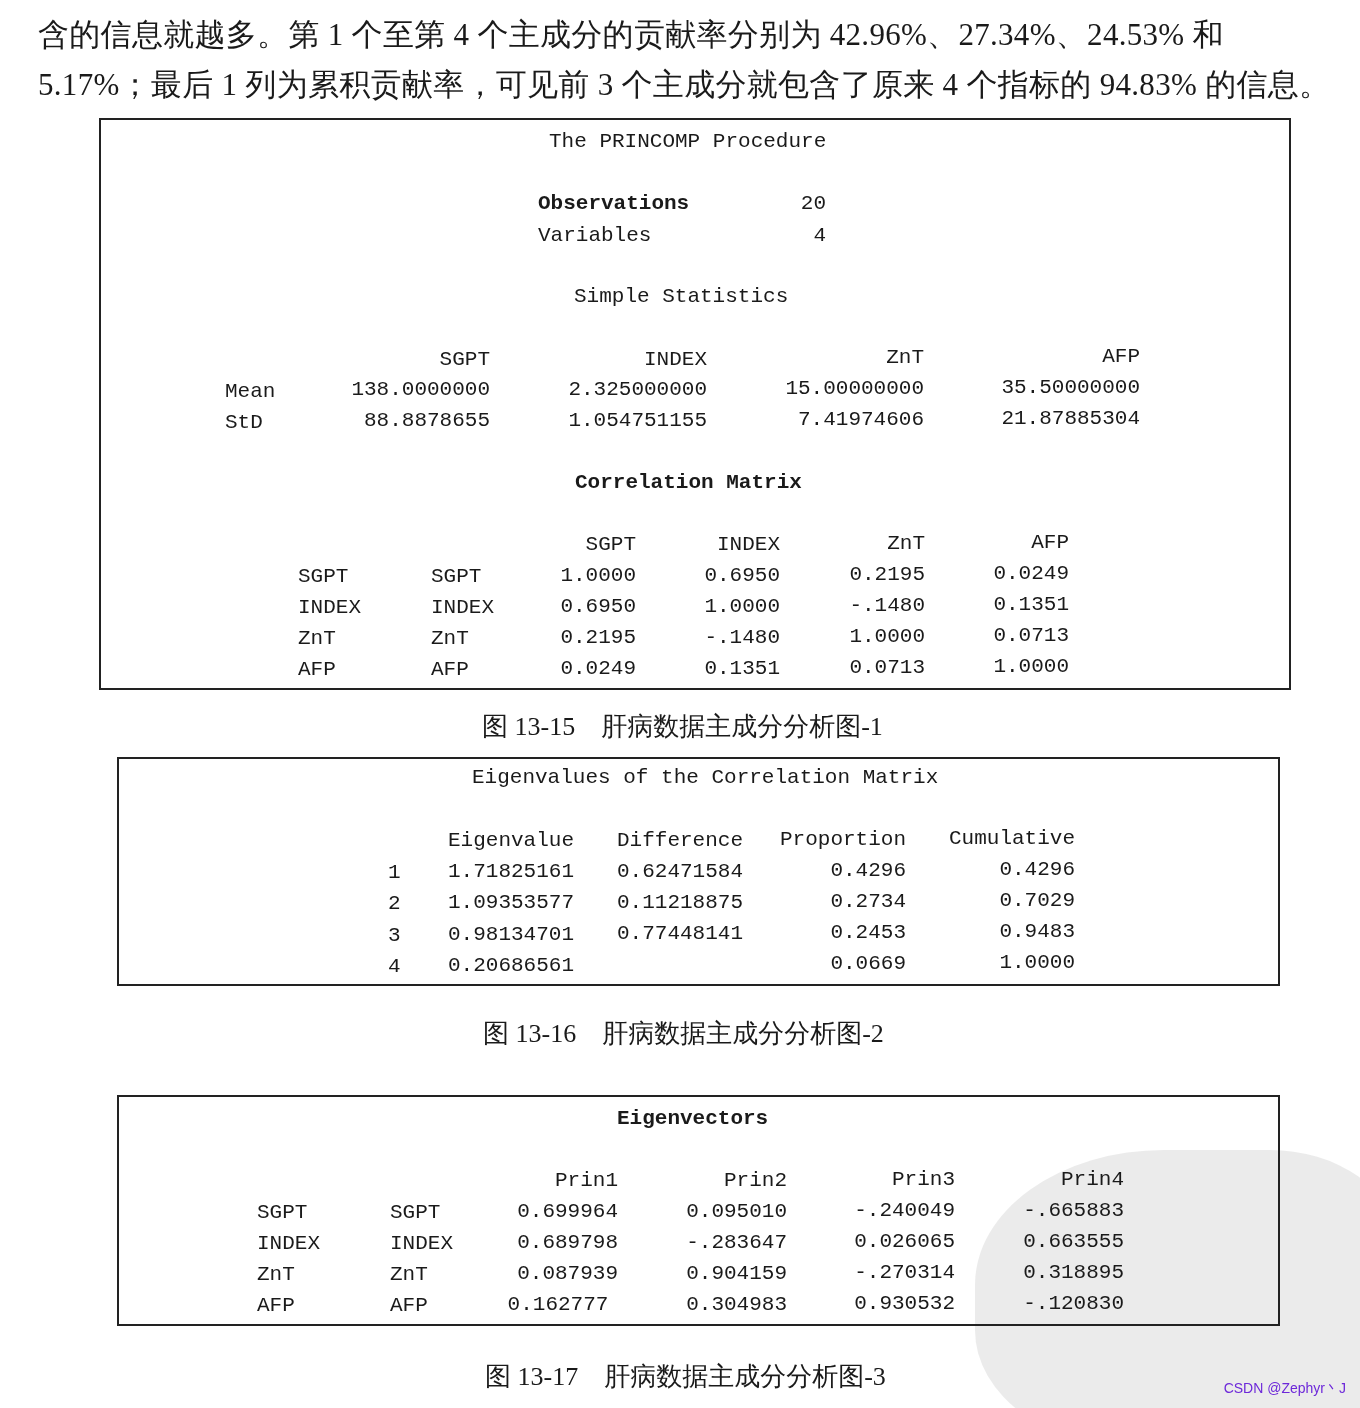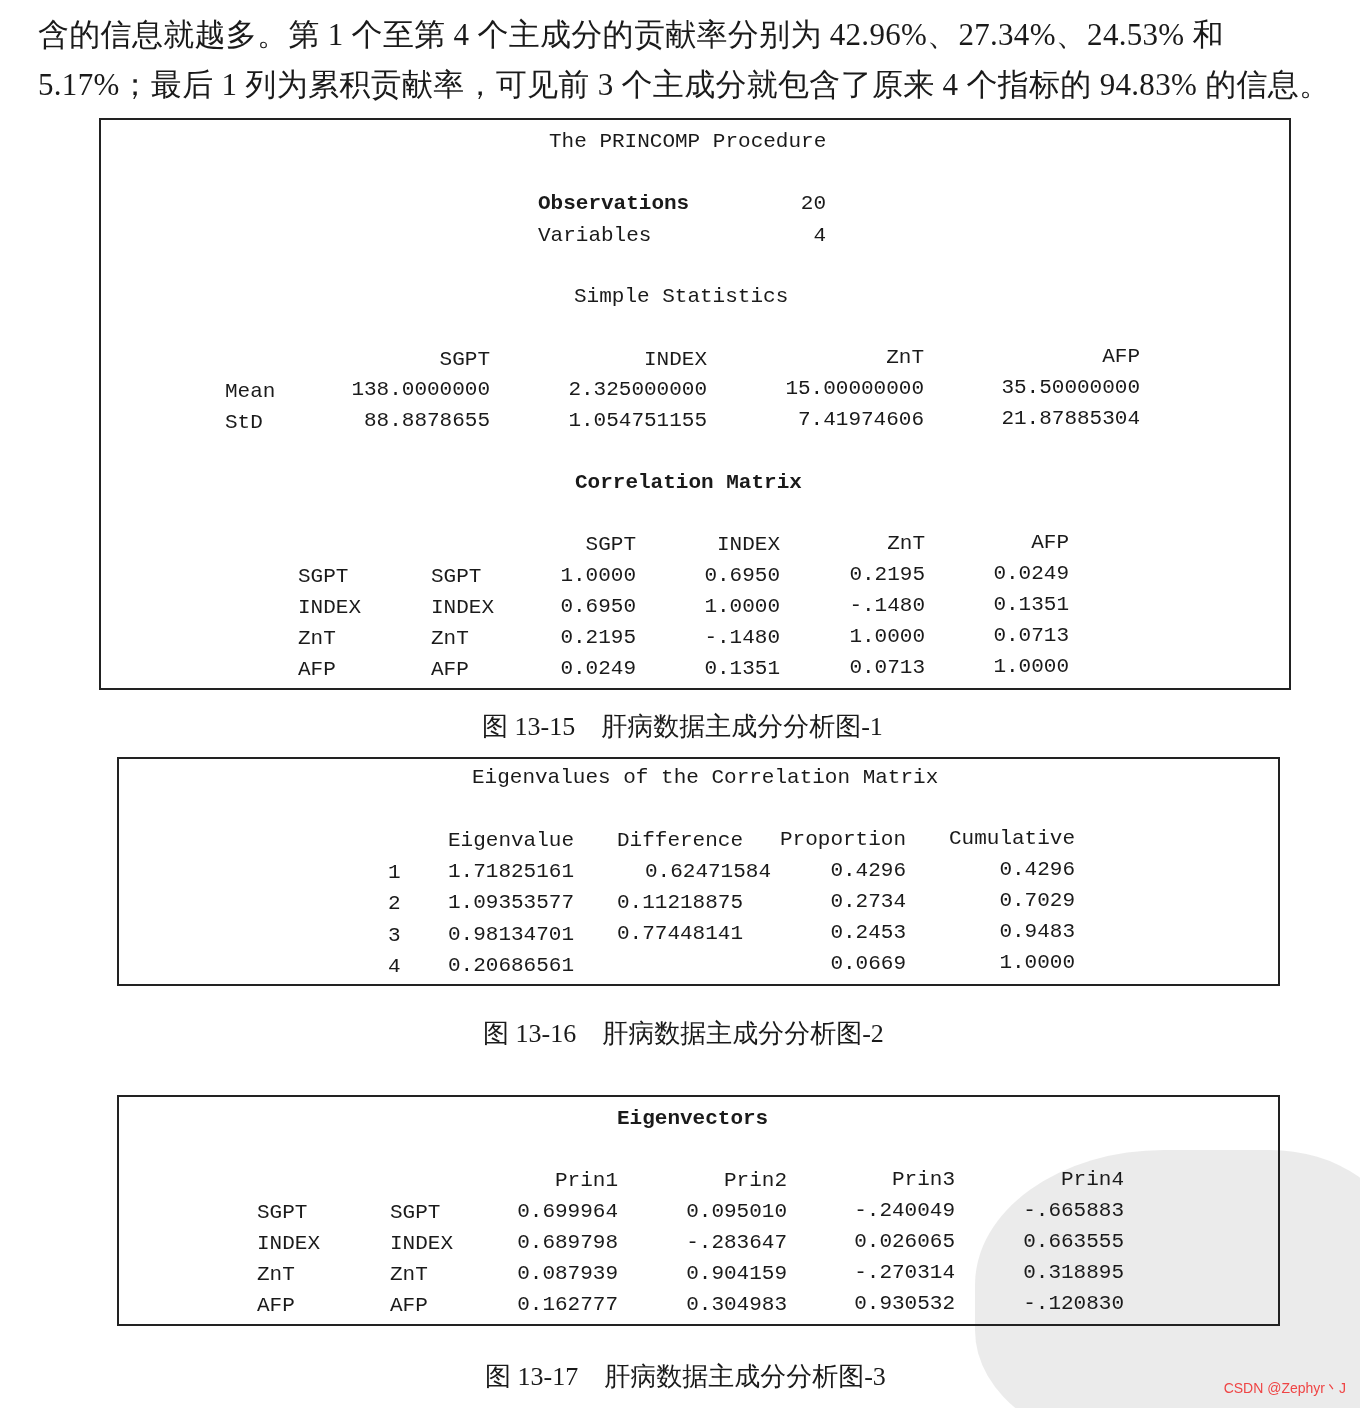--- a/index.html
+++ b/index.html
@@ -4,21 +4,21 @@
 <style>
   html, body { margin: 0; padding: 0; background: #ffffff; }
   body { width: 1360px; height: 1408px; position: relative; overflow: hidden; color: #1a1a1a; }
   .para { position: absolute; left: 38px; font-family: "Liberation Serif", "DejaVu Serif", serif; font-size: 31px; white-space: nowrap; letter-spacing: 0.3px; }
   .mono { font-family: "Liberation Mono", "DejaVu Sans Mono", monospace; font-size: 21px; color: #1a1a1a; }
   .box { position: absolute; border: 2px solid #222; box-sizing: border-box; background: transparent; }
   .t { position: absolute; white-space: nowrap; }
   .r { text-align: right; }
   .caption { position: absolute; font-family: "Liberation Serif", "DejaVu Serif", serif; font-size: 26px; white-space: nowrap; }
   .watermark { position: absolute; left: 975px; top: 1150px; width: 420px; height: 300px; background: #e8e8e8; border-radius: 45% 30% 0 40%; opacity: 0.85; }
-  .csdn { position: absolute; right: 14px; bottom: 10px; font-family: "Liberation Sans", "DejaVu Sans", sans-serif; font-size: 14px; color: #ef4444; }
+  .csdn { position: absolute; right: 14px; bottom: 10px; font-family: "Liberation Sans", "DejaVu Sans", sans-serif; font-size: 14px; color: #6d28d9; }
 </style>
 </head>
 <body>
 
 <div class="para" style="top:14px;">含的信息就越多。第 1 个至第 4 个主成分的贡献率分别为 42.96%、27.34%、24.53% 和</div>
 <div class="para" style="top:64px;">5.17%；最后 1 列为累积贡献率，可见前 3 个主成分就包含了原来 4 个指标的 94.83% 的信息。</div>
 
 <div class="watermark"></div>
 
 <div class="box" style="left:99px; top:118px; width:1192px; height:572px;"></div>
@@ -89,21 +89,21 @@
 <div class="mono">
   <div class="t" style="left:472px; top:766px;">Eigenvalues of the Correlation Matrix</div>
 
   <div class="t" style="left:448px; top:829px;">Eigenvalue</div>
   <div class="t" style="left:617px; top:829px;">Difference</div>
   <div class="t r" style="left:756px; width:150px; top:828px;">Proportion</div>
   <div class="t r" style="left:925px; width:150px; top:827px;">Cumulative</div>
 
   <div class="t" style="left:388px; top:861px;">1</div>
   <div class="t" style="left:448px; top:860px;">1.71825161</div>
-  <div class="t" style="left:617px; top:860px;margin-left:28px;">0.62471584</div>
+  <div class="t" style="left:617px; top:860px;">0.62471584</div>
   <div class="t r" style="left:756px; width:150px; top:859px;">0.4296</div>
   <div class="t r" style="left:925px; width:150px; top:858px;">0.4296</div>
 
   <div class="t" style="left:388px; top:892px;">2</div>
   <div class="t" style="left:448px; top:891px;">1.09353577</div>
   <div class="t" style="left:617px; top:891px;">0.11218875</div>
   <div class="t r" style="left:756px; width:150px; top:890px;">0.2734</div>
   <div class="t r" style="left:925px; width:150px; top:889px;">0.7029</div>
 
   <div class="t" style="left:388px; top:924px;">3</div>
@@ -145,20 +145,20 @@
 
   <div class="t" style="left:257px; top:1263px;">ZnT</div>
   <div class="t" style="left:390px; top:1263px;">ZnT</div>
   <div class="t r" style="left:498px; width:120px; top:1262px;">0.087939</div>
   <div class="t r" style="left:667px; width:120px; top:1262px;">0.904159</div>
   <div class="t r" style="left:835px; width:120px; top:1261px;">-.270314</div>
   <div class="t r" style="left:1004px; width:120px; top:1261px;">0.318895</div>
 
   <div class="t" style="left:257px; top:1294px;">AFP</div>
   <div class="t" style="left:390px; top:1294px;">AFP</div>
-  <div class="t r" style="left:498px; width:120px; top:1293px;">0.162777</div>
+  <div class="t r" style="left:498px; width:120px; top:1293px;text-align:center;">0.162777</div>
   <div class="t r" style="left:667px; width:120px; top:1293px;">0.304983</div>
   <div class="t r" style="left:835px; width:120px; top:1292px;">0.930532</div>
   <div class="t r" style="left:1004px; width:120px; top:1292px;">-.120830</div>
 </div>
 <div class="caption" style="left:485px; top:1359px;">图 13-17　肝病数据主成分分析图-3</div>
 
 <div class="csdn">CSDN @Zephyr丶J</div>
 
 </body></html>

